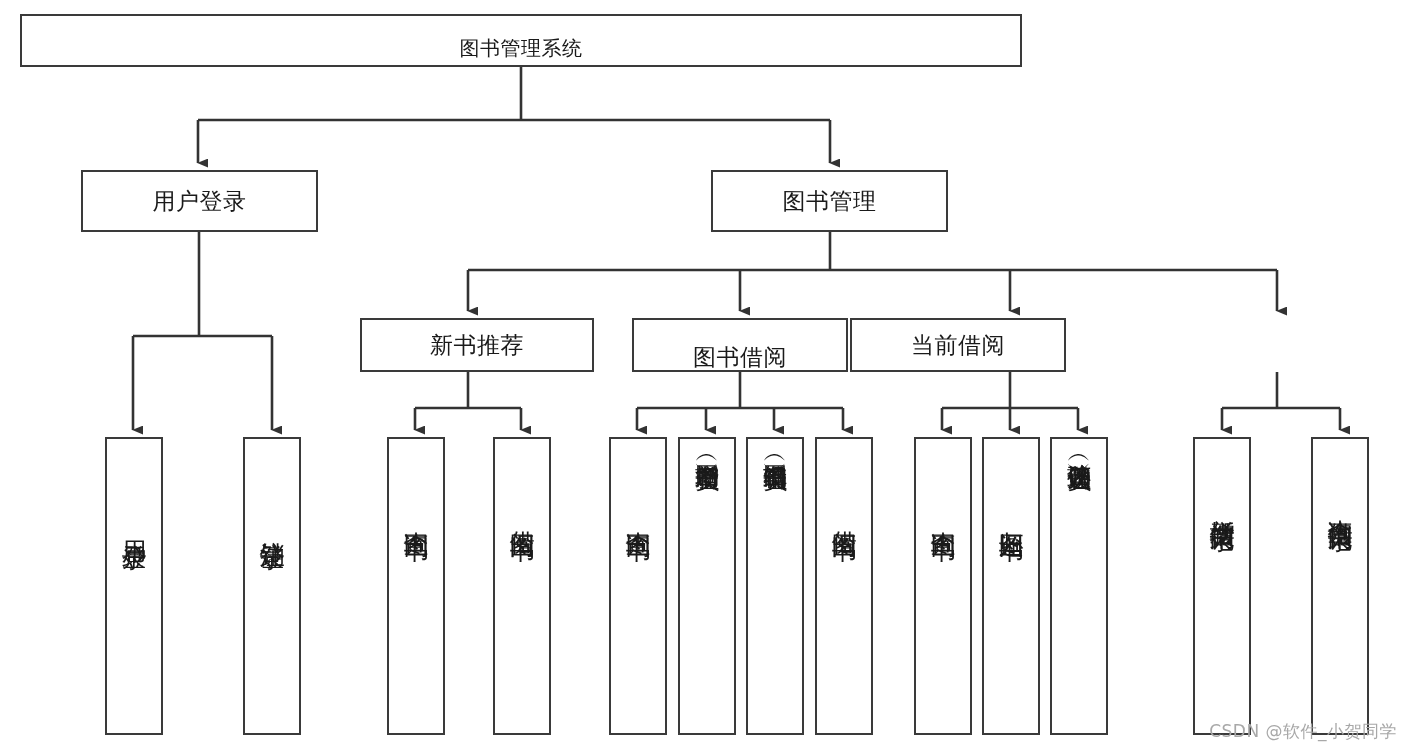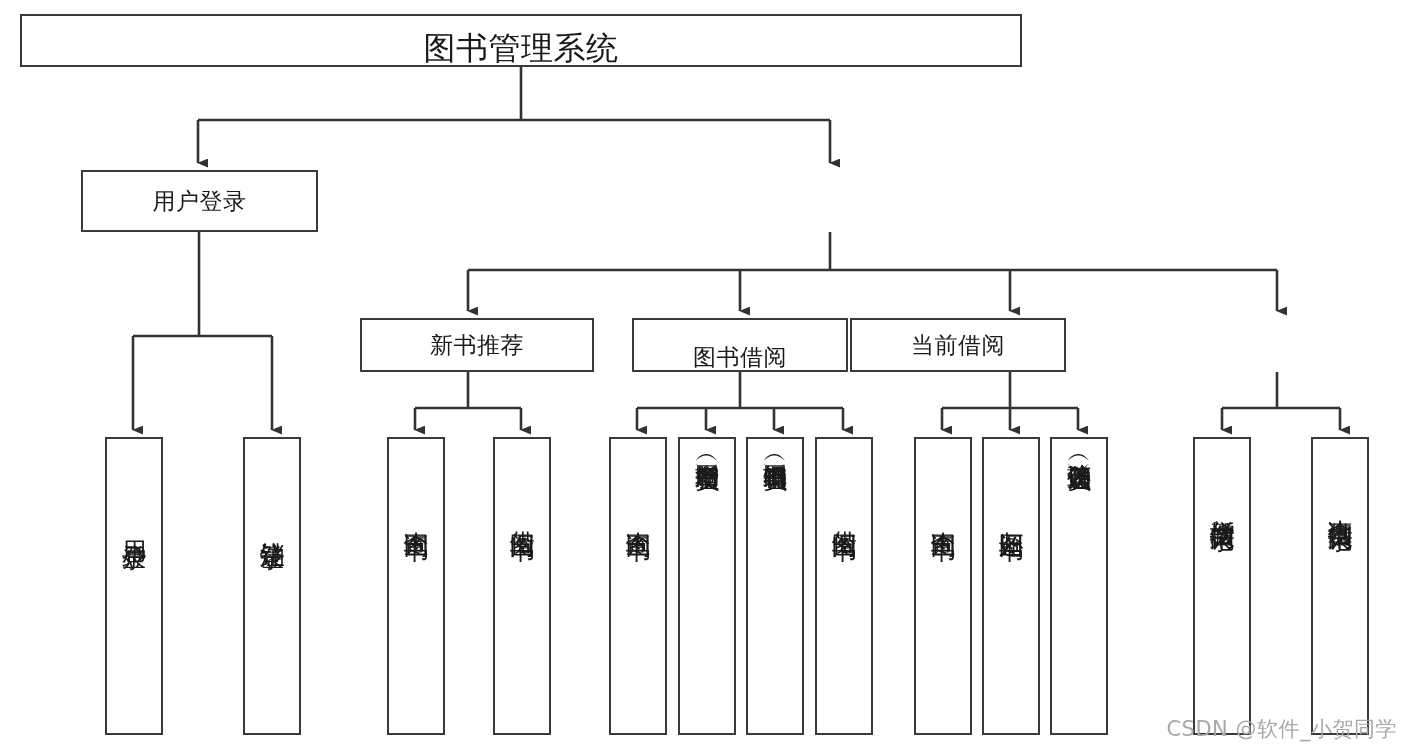--- a/index.html
+++ b/index.html
@@ -65,28 +65,28 @@
   .node.vert.mid-pad {
     padding-top: 60px;
   }
   .node.vert.mid-pad2 {
     padding-top: 82px;
   }
   .node.vert.mid-pad3 {
     padding-top: 72px;
   }
   .node.root .node-label {
-    font-size: 32px;
+    font-size: 20px;
     margin-top: 16px;
   }
   #watermark {
     position: absolute;
     right: 8px;
     bottom: 4px;
-    font-size: 21px;
+    font-size: 17px;
     color: #a8a8a8;
     white-space: nowrap;
     letter-spacing: 0.5px;
   }
 </style>
 </head>
 <body>
 
 <div id="diagram-root">
 
@@ -140,20 +140,23 @@
     </g>
   </svg>
 
   <div class="node horiz root" style="left:20px; top:14px; width:1002px; height:53px;">
     <span class="node-label">图书管理系统</span>
   </div>
 
   <div class="node horiz" style="left:81px; top:170px; width:237px; height:62px;">
     <span class="node-label">用户登录</span>
   </div>
+  <div class="node horiz" style="left:711px; top:170px; width:237px; height:62px;">
+    <span class="node-label">图书管理</span>
+  </div>
 
   <div class="node horiz" style="left:360px; top:318px; width:234px; height:54px;">
     <span class="node-label">新书推荐</span>
   </div>
   <div class="node horiz" style="left:632px; top:318px; width:216px; height:54px;align-items:flex-end;">
     <span class="node-label">图书借阅</span>
   </div>
   <div class="node horiz" style="left:850px; top:318px; width:216px; height:54px;">
     <span class="node-label">当前借阅</span>
   </div>

